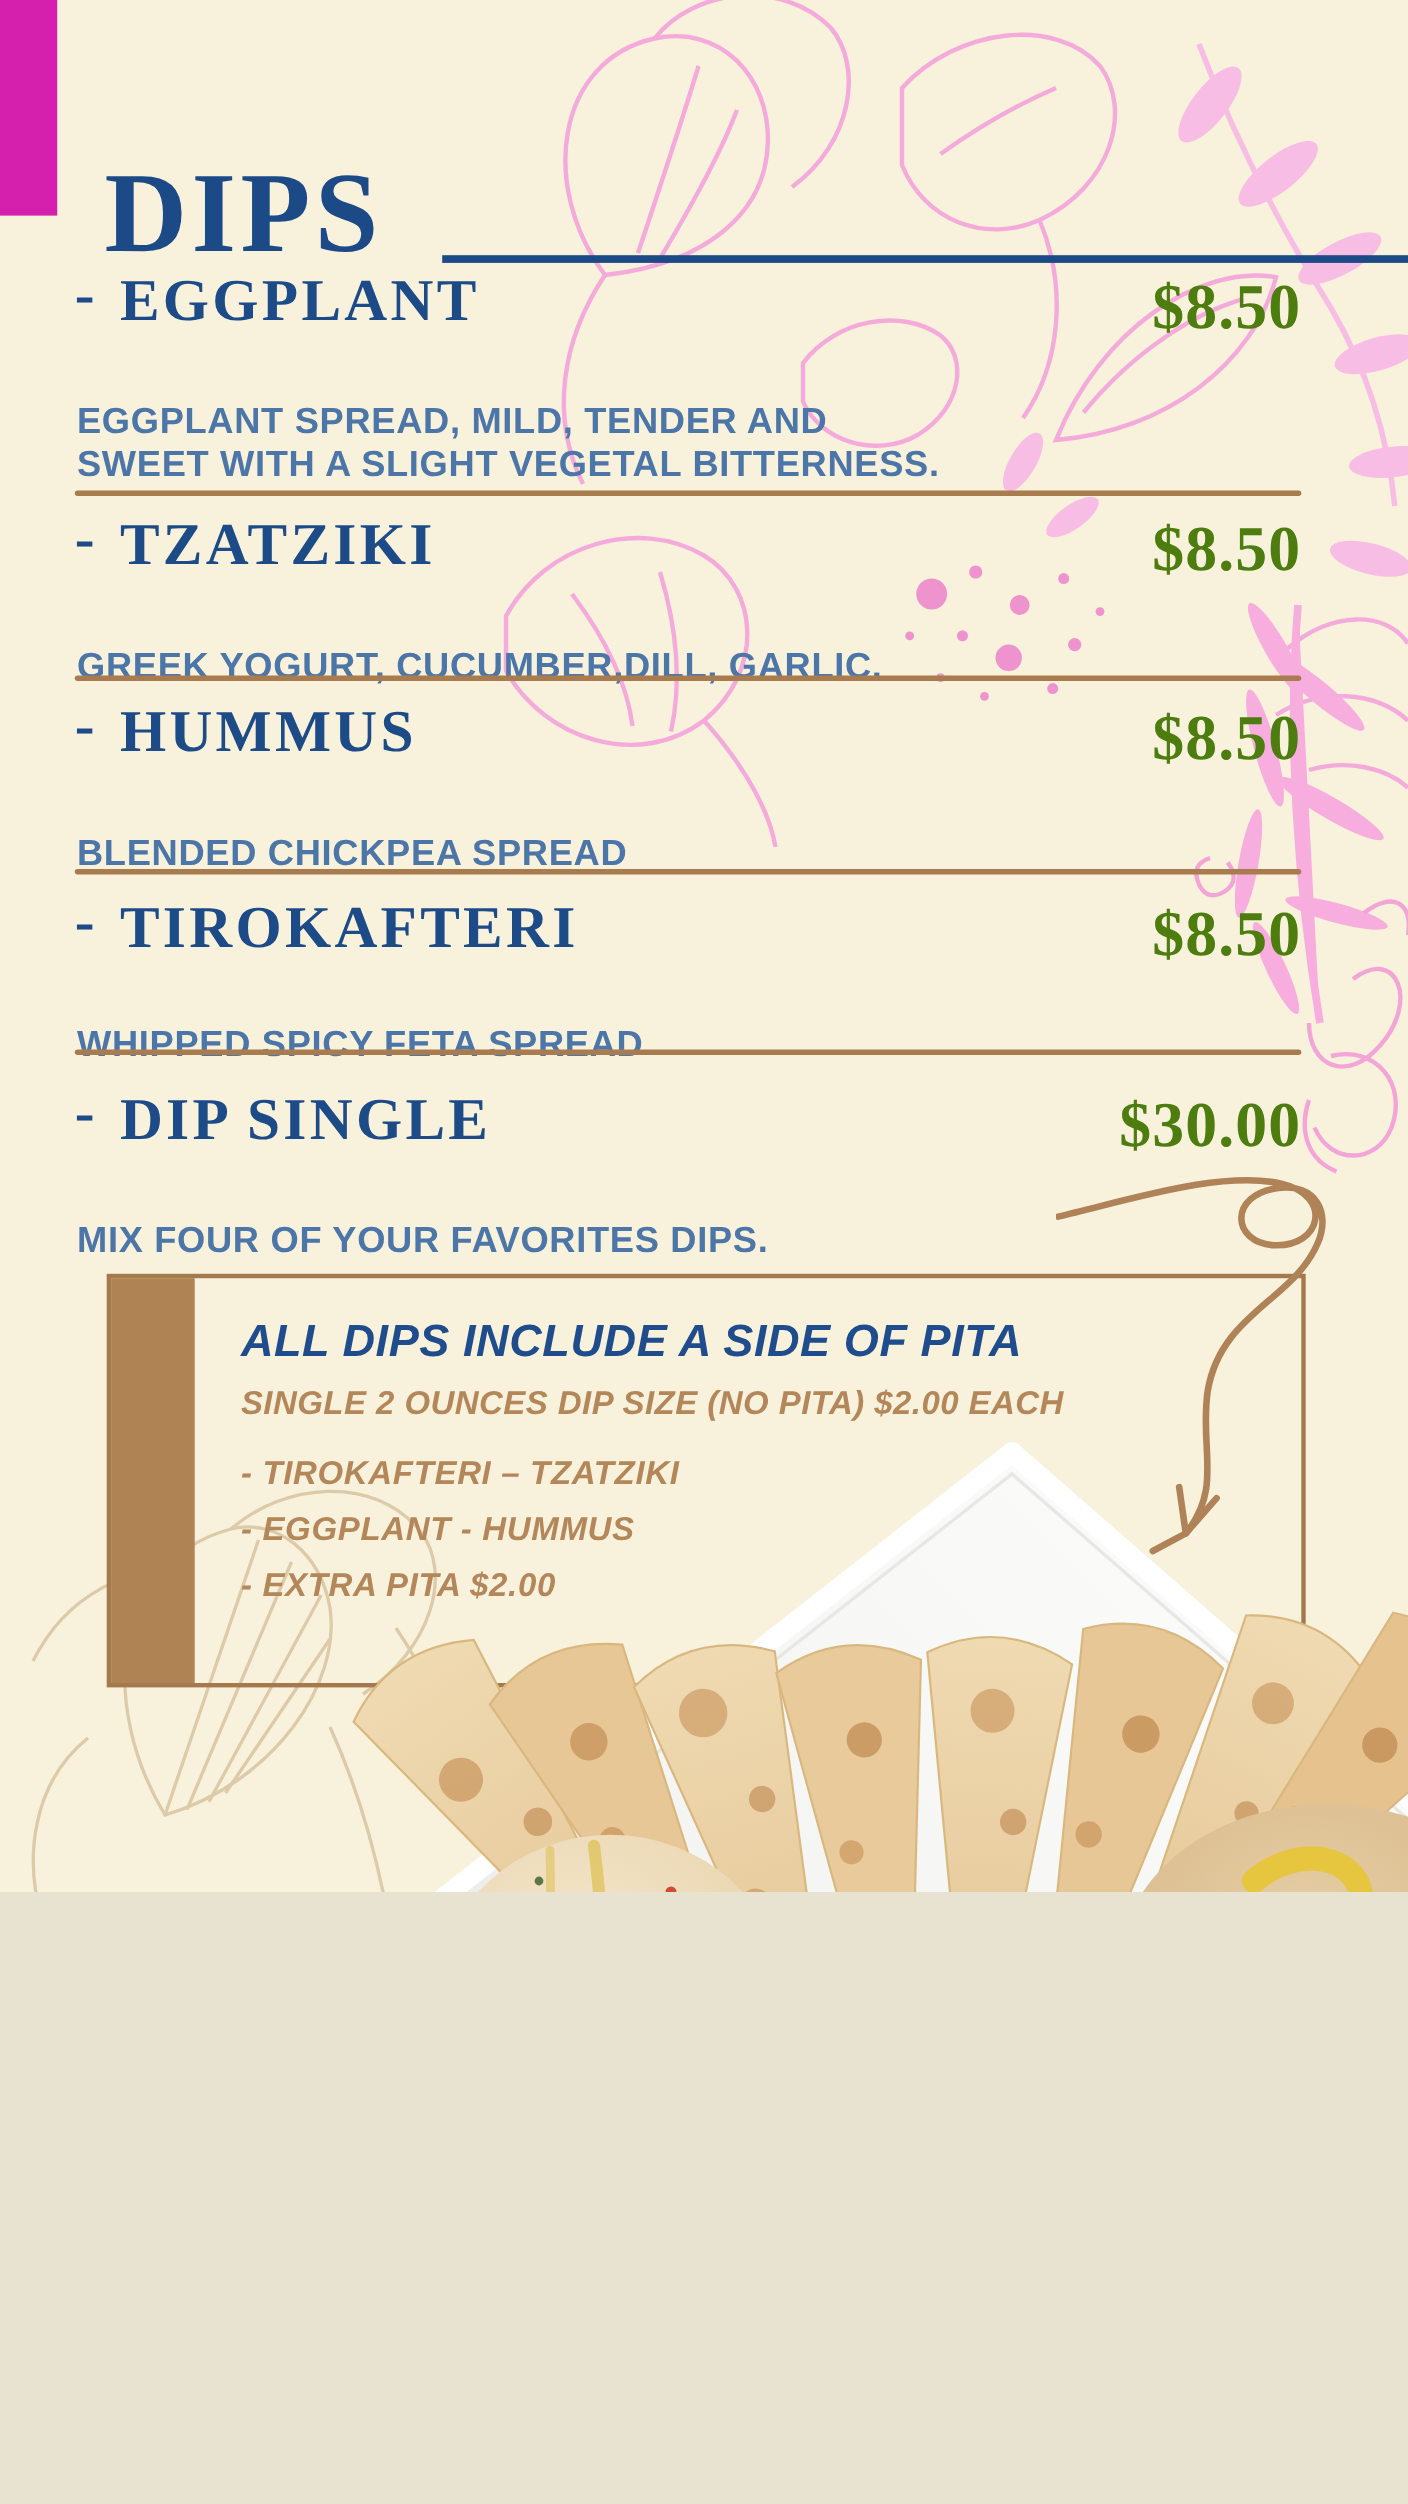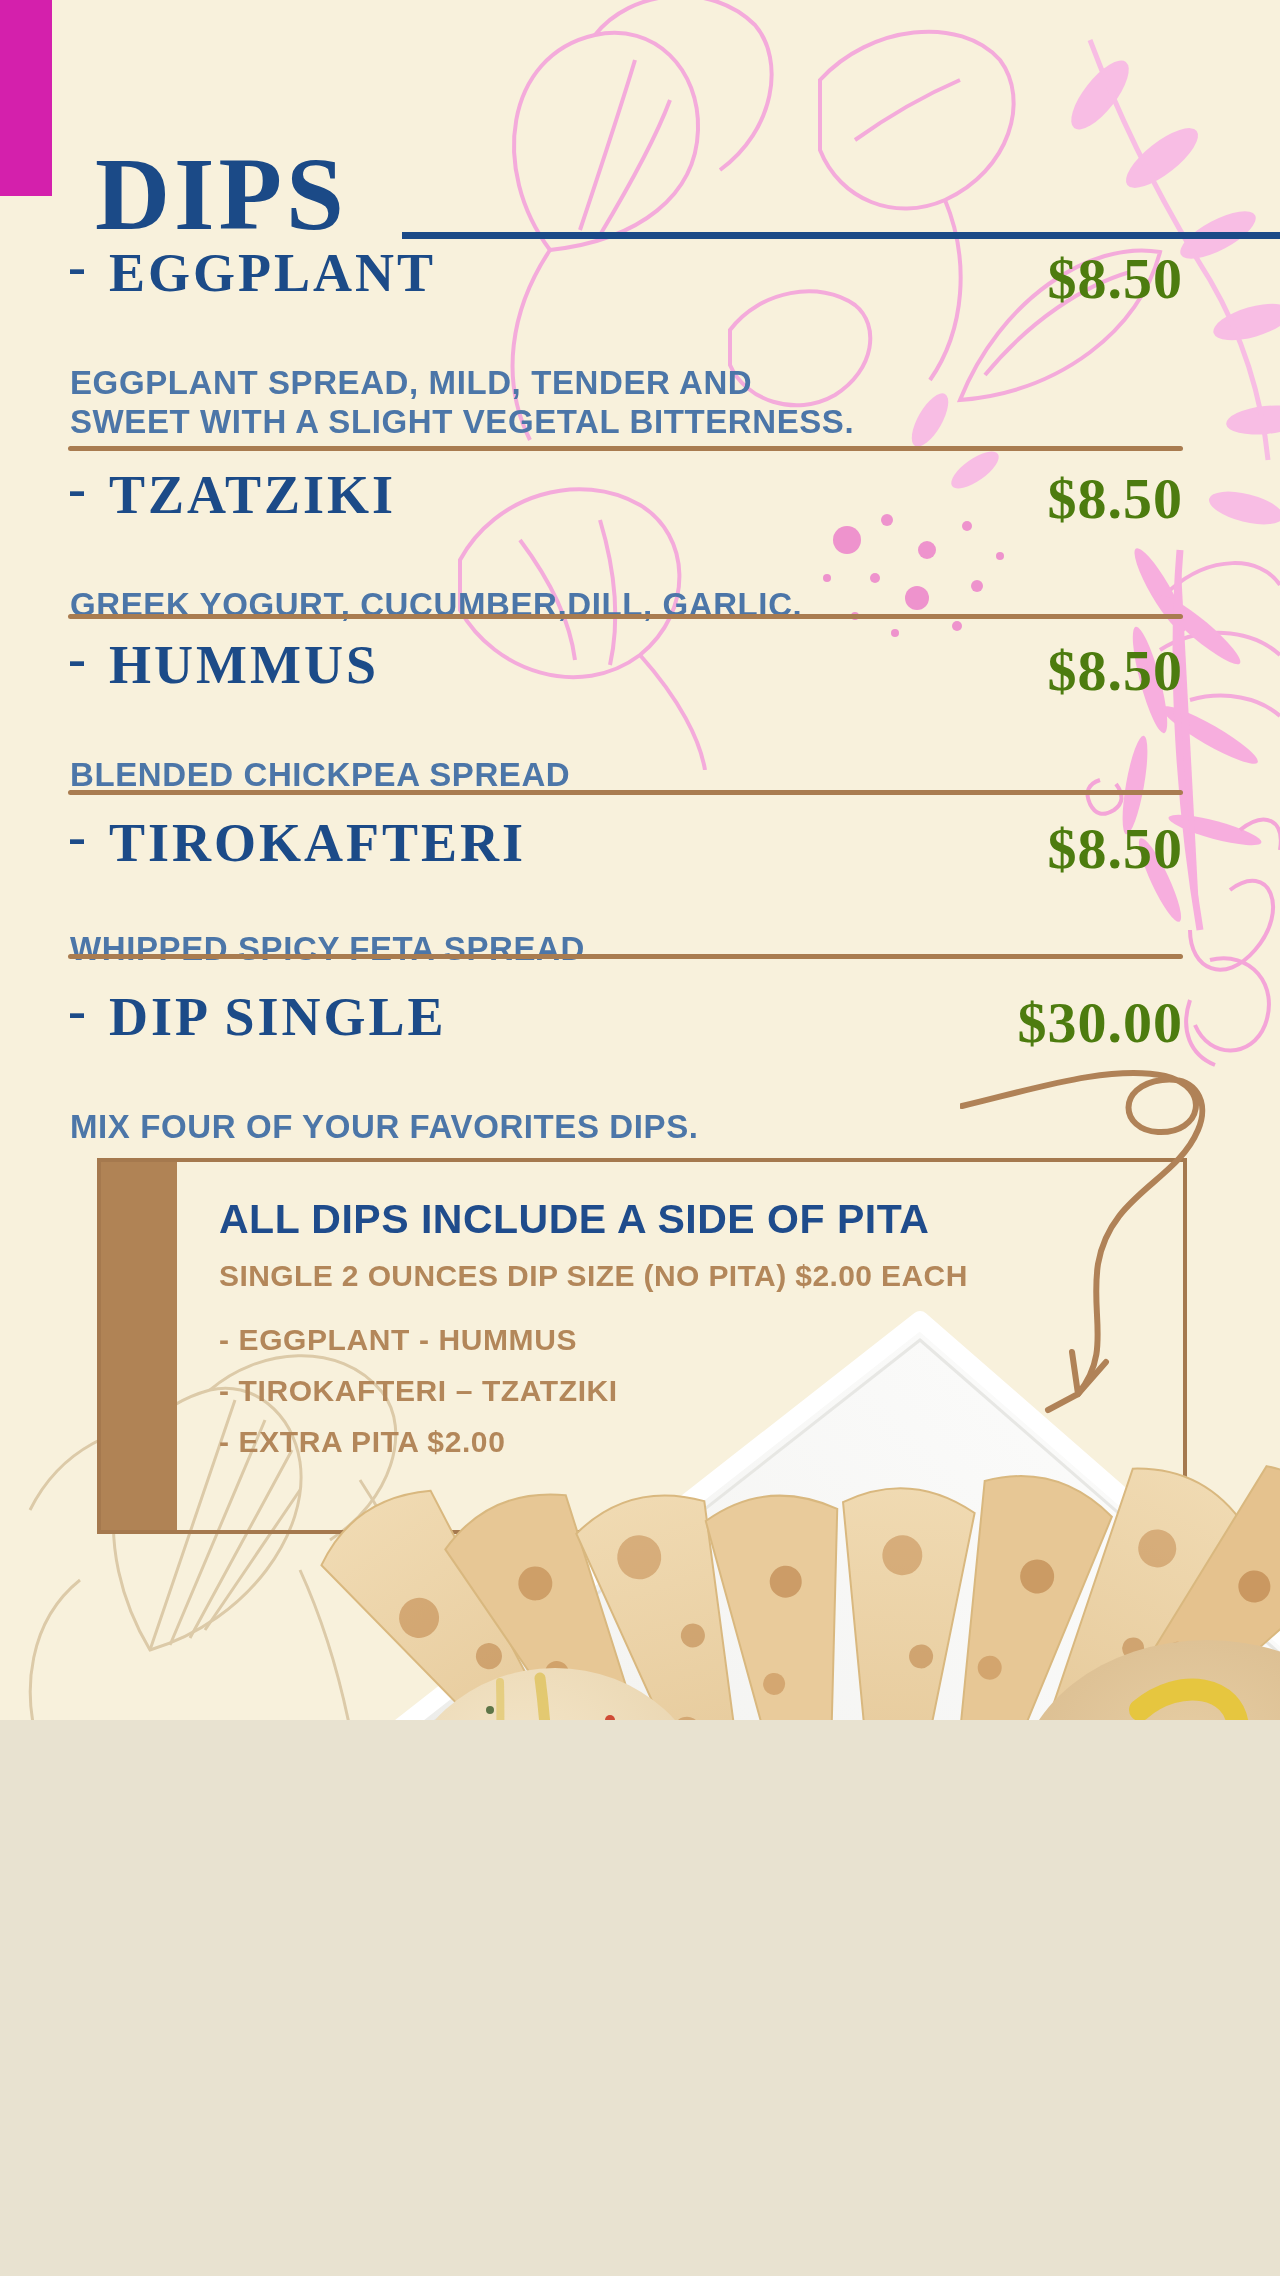--- a/index.html
+++ b/index.html
@@ -46,21 +46,21 @@
 
   .t1{top:246px}.p1{top:250px}.d1{top:328px}.h1{top:446px}
   .t2{top:468px}.p2{top:470px}.d2{top:550px}.h2{top:614px}
   .t3{top:638px}.p3{top:642px}.d3{top:720px}.h3{top:790px}
   .t4{top:816px}.p4{top:820px}.d4{top:894px}.h4{top:954px}
   .t5{top:990px}.p5{top:994px}.d5{top:1072px}
 
   
   .info-box{
     position:absolute;left:97px;top:1158px;width:1090px;height:376px;
-    border:4px solid #a5794e;box-sizing:border-box;
+    border:4px solid #a5794e;box-sizing:border-box;font-style:italic;
   }
   .info-box .side-bar{position:absolute;left:0;top:0;width:76px;height:100%;background:#b08355;}
   .info-box .content{position:absolute;left:118px;top:34px;right:20px;}
   .box-heading{
     font-size:41px;font-weight:bold;letter-spacing:0.5px;
     color:#1f4c8c;white-space:nowrap;
   }
   .box-note{
     margin-top:16px;font-size:30px;font-weight:bold;letter-spacing:0.4px;
     color:#b3875a;white-space:nowrap;
@@ -225,22 +225,22 @@
         <circle cx="105" cy="145" r="3"></circle>
     </g>
   </svg>
 
   <section class="info-box">
     <div class="side-bar"></div>
     <div class="content">
       <div class="box-heading">ALL DIPS INCLUDE A SIDE OF PITA</div>
       <div class="box-note">SINGLE 2 OUNCES DIP SIZE (NO PITA) $2.00 EACH</div>
       <div class="box-bullets">
+        <div class="bullet-line">- TIROKAFTERI – TZATZIKI</div>
         <div class="bullet-line">- EGGPLANT - HUMMUS</div>
-        <div class="bullet-line">- TIROKAFTERI – TZATZIKI</div>
         <div class="bullet-line">- EXTRA PITA $2.00</div>
       </div>
     </div>
   </section>
 
   <svg class="decor" style="left:960px;top:1030px;width:320px;height:400px" viewBox="0 0 320 400" fill="none">
     <path d="M2,76 C70,60 150,34 205,46 C252,57 242,104 198,102 C160,100 156,56 202,50 C236,46 250,72 238,100 C216,152 150,164 138,234 C130,286 152,322 118,364" stroke="#b08257" stroke-width="6" stroke-linecap="round"></path>
     <path d="M118,364 L146,332 M118,364 L112,322 M118,364 L88,380" stroke="#b08257" stroke-width="6" stroke-linecap="round"></path>
   </svg>
 

